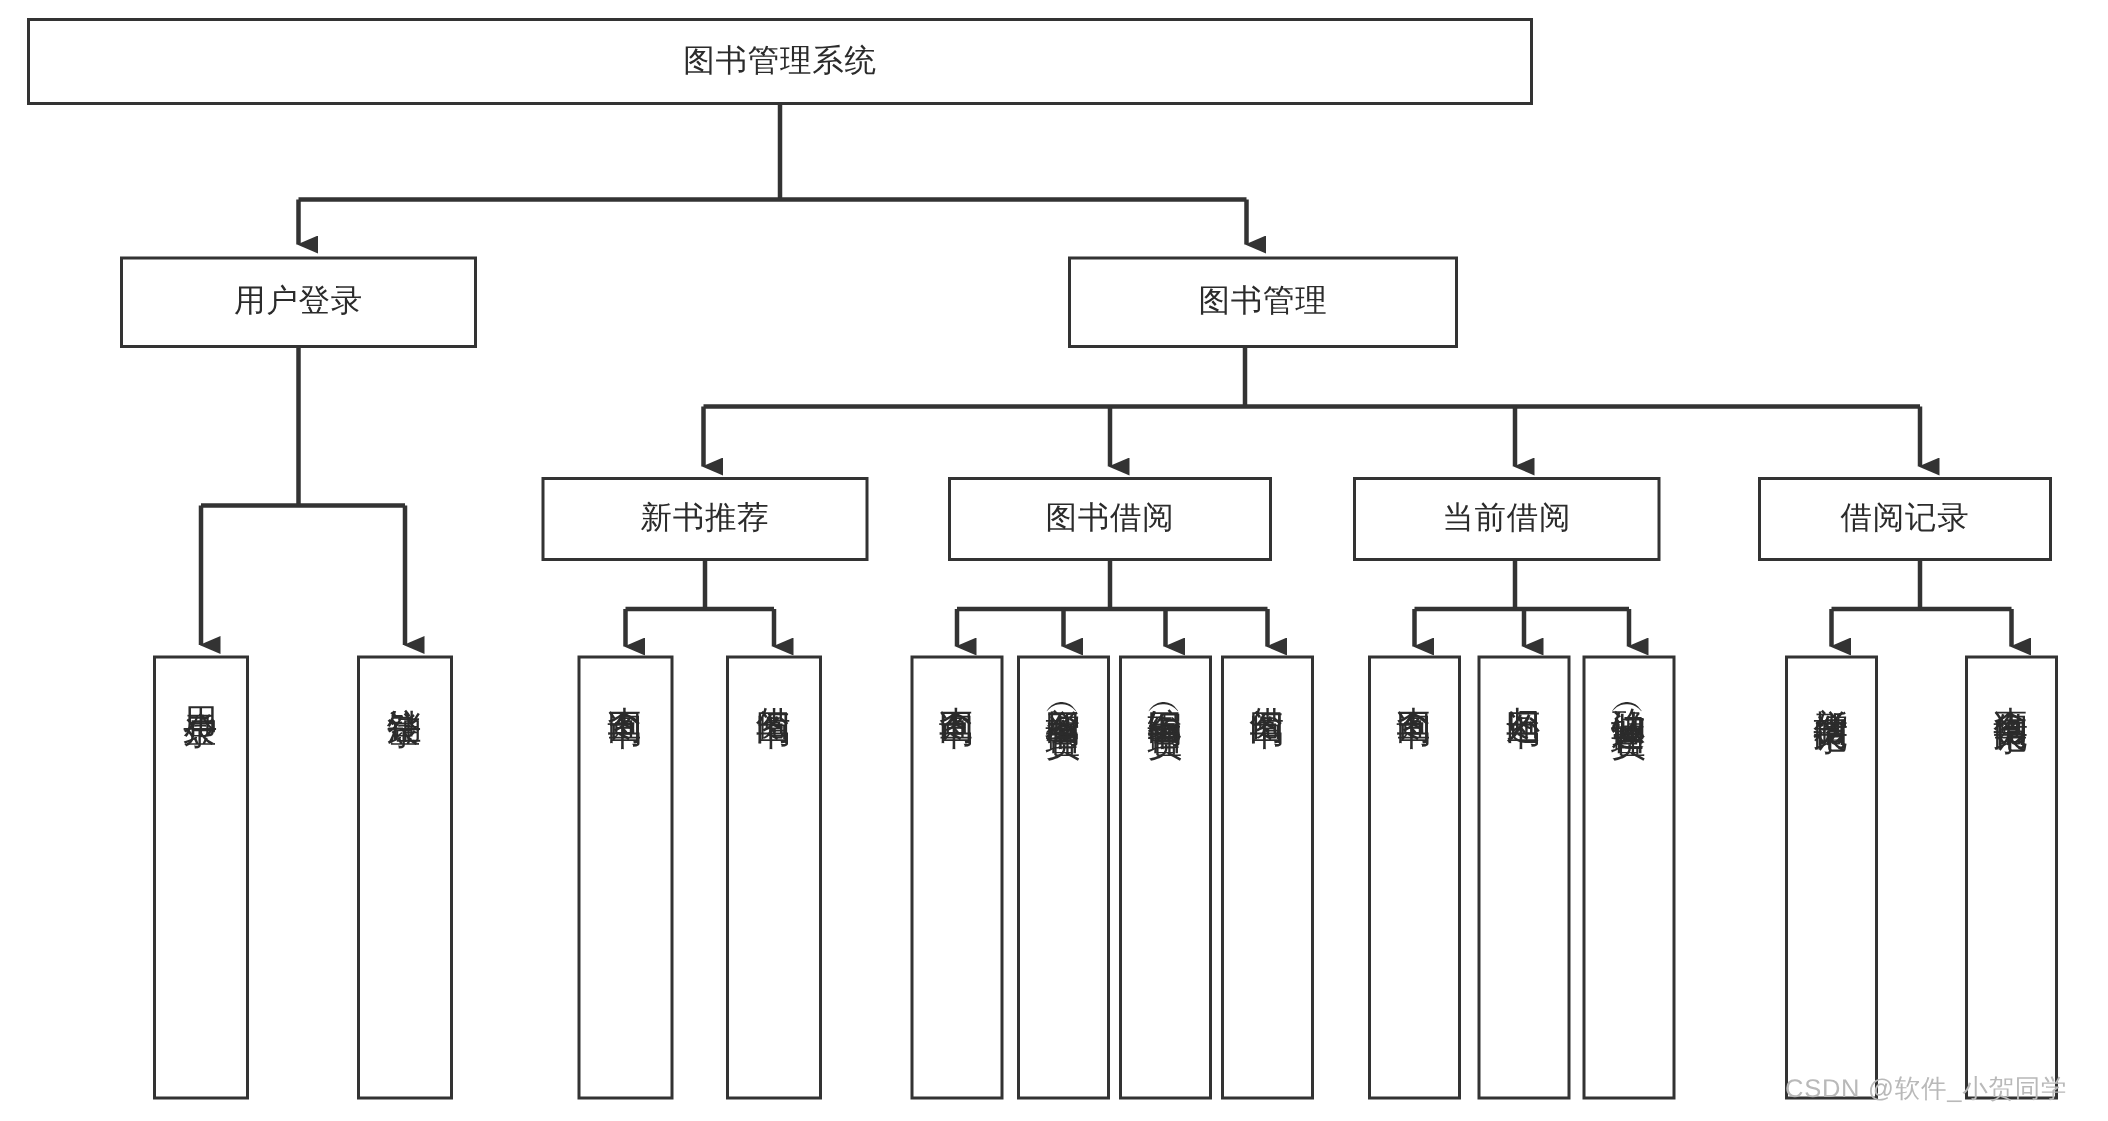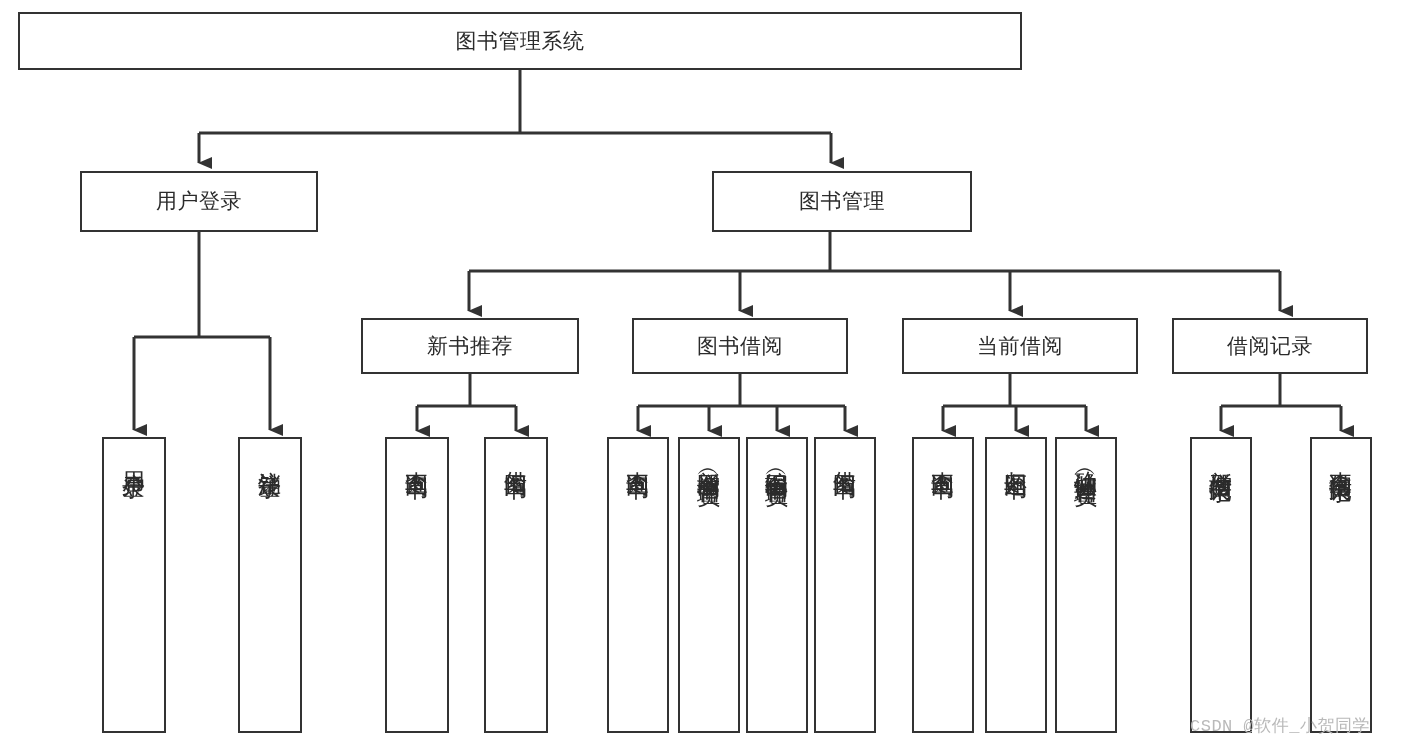--- a/index.html
+++ b/index.html
@@ -59,21 +59,20 @@
     line-height: 1.05;
   }
   #watermark {
     position: absolute;
     left: 1190px;
     top: 714px;
     font-size: 17px;
     color: #b9b9b9;
     white-space: nowrap;
     letter-spacing: 0.5px;
-    font-family: Liberation Mono, monospace;
   }
 </style>
 </head>
 <body>
 
 <div id="canvas">
 
   <svg class="edges" viewBox="0 0 1405 747">
     <defs>
       <marker id="arrow" viewBox="0 0 12 14" refX="6" refY="13" markerWidth="12" markerHeight="14" orient="auto-start-reverse" markerUnits="userSpaceOnUse">
@@ -135,21 +134,21 @@
   <div class="node horiz" style="left:712px;top:171px;width:260px;height:61px;">
     <span class="lbl">图书管理</span>
   </div>
 
   <div class="node horiz" style="left:361px;top:318px;width:218px;height:56px;">
     <span class="lbl">新书推荐</span>
   </div>
   <div class="node horiz" style="left:632px;top:318px;width:216px;height:56px;">
     <span class="lbl">图书借阅</span>
   </div>
-  <div class="node horiz" style="left:902px;top:318px;width:236px;height:56px;">
+  <div class="node horiz" style="left:902px;top:318px;width:205px;height:56px;">
     <span class="lbl">当前借阅</span>
   </div>
   <div class="node horiz" style="left:1172px;top:318px;width:196px;height:56px;">
     <span class="lbl">借阅记录</span>
   </div>
 
   <div class="node vert" style="left:102px;top:437px;width:64px;height:296px;">
     <span class="lbl">用户登录</span>
   </div>
   <div class="node vert" style="left:238px;top:437px;width:64px;height:296px;">

